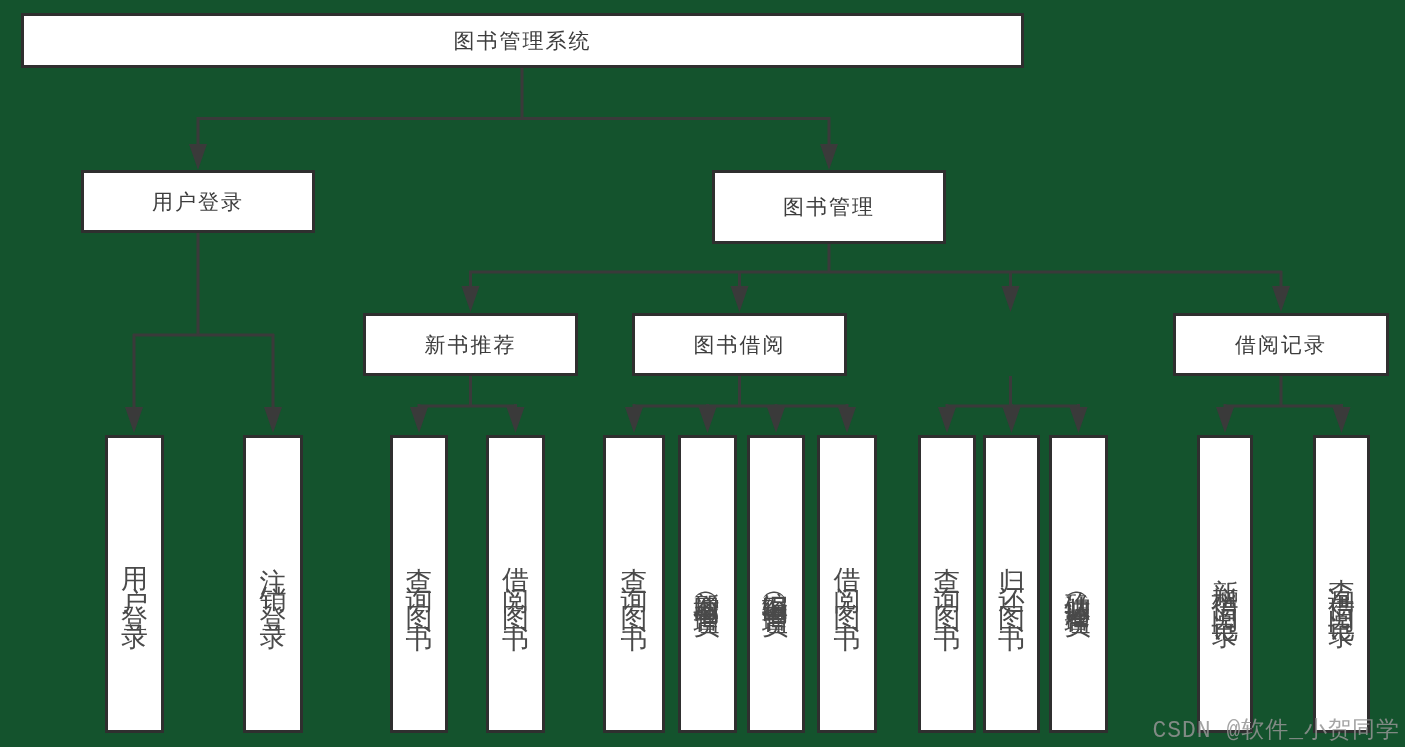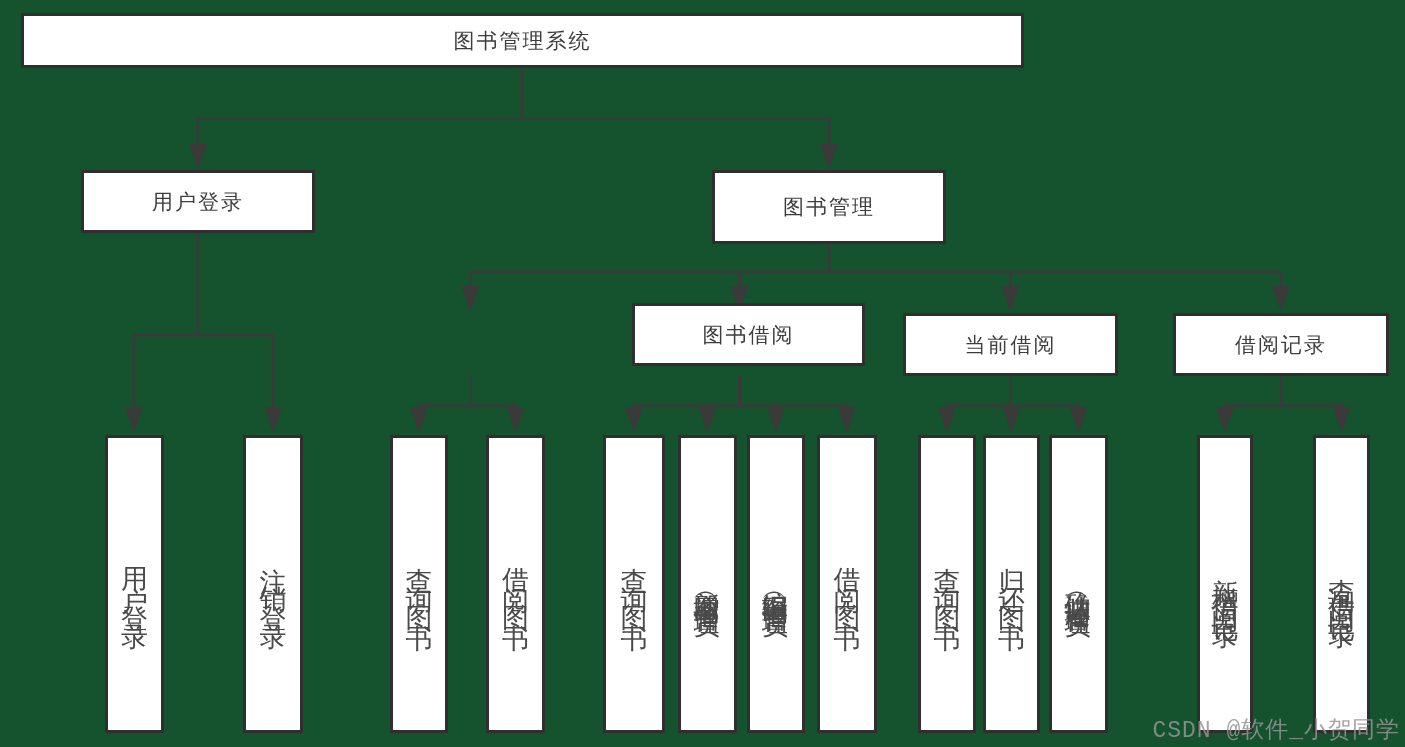--- a/index.html
+++ b/index.html
@@ -110,25 +110,25 @@
     <span>图书管理系统</span>
   </div>
 
   <div class="box hbox" style="left:81px;top:170px;width:234px;height:63px">
     <span>用户登录</span>
   </div>
   <div class="box hbox" style="left:712px;top:170px;width:234px;height:74px">
     <span>图书管理</span>
   </div>
 
-  <div class="box hbox" style="left:632px;top:303px;width:233px;height:63px">
+  <div class="box hbox" style="left:363px;top:313px;width:215px;height:63px">
+    <span>新书推荐</span>
+  </div>
+  <div class="box hbox" style="left:632px;top:313px;width:215px;height:63px">
     <span>图书借阅</span>
-  </div>
-  <div class="box hbox" style="left:903px;top:313px;width:215px;height:63px">
-    <span>当前借阅</span>
   </div>
   <div class="box hbox" style="left:1173px;top:313px;width:216px;height:63px">
     <span>借阅记录</span>
   </div>
 
   <div class="box leaf v4" style="left:105px;top:435px;width:59px">
     <span>用户登录</span>
   </div>
   <div class="box leaf v4" style="left:243px;top:435px;width:60px">
     <span>注销登录</span>

